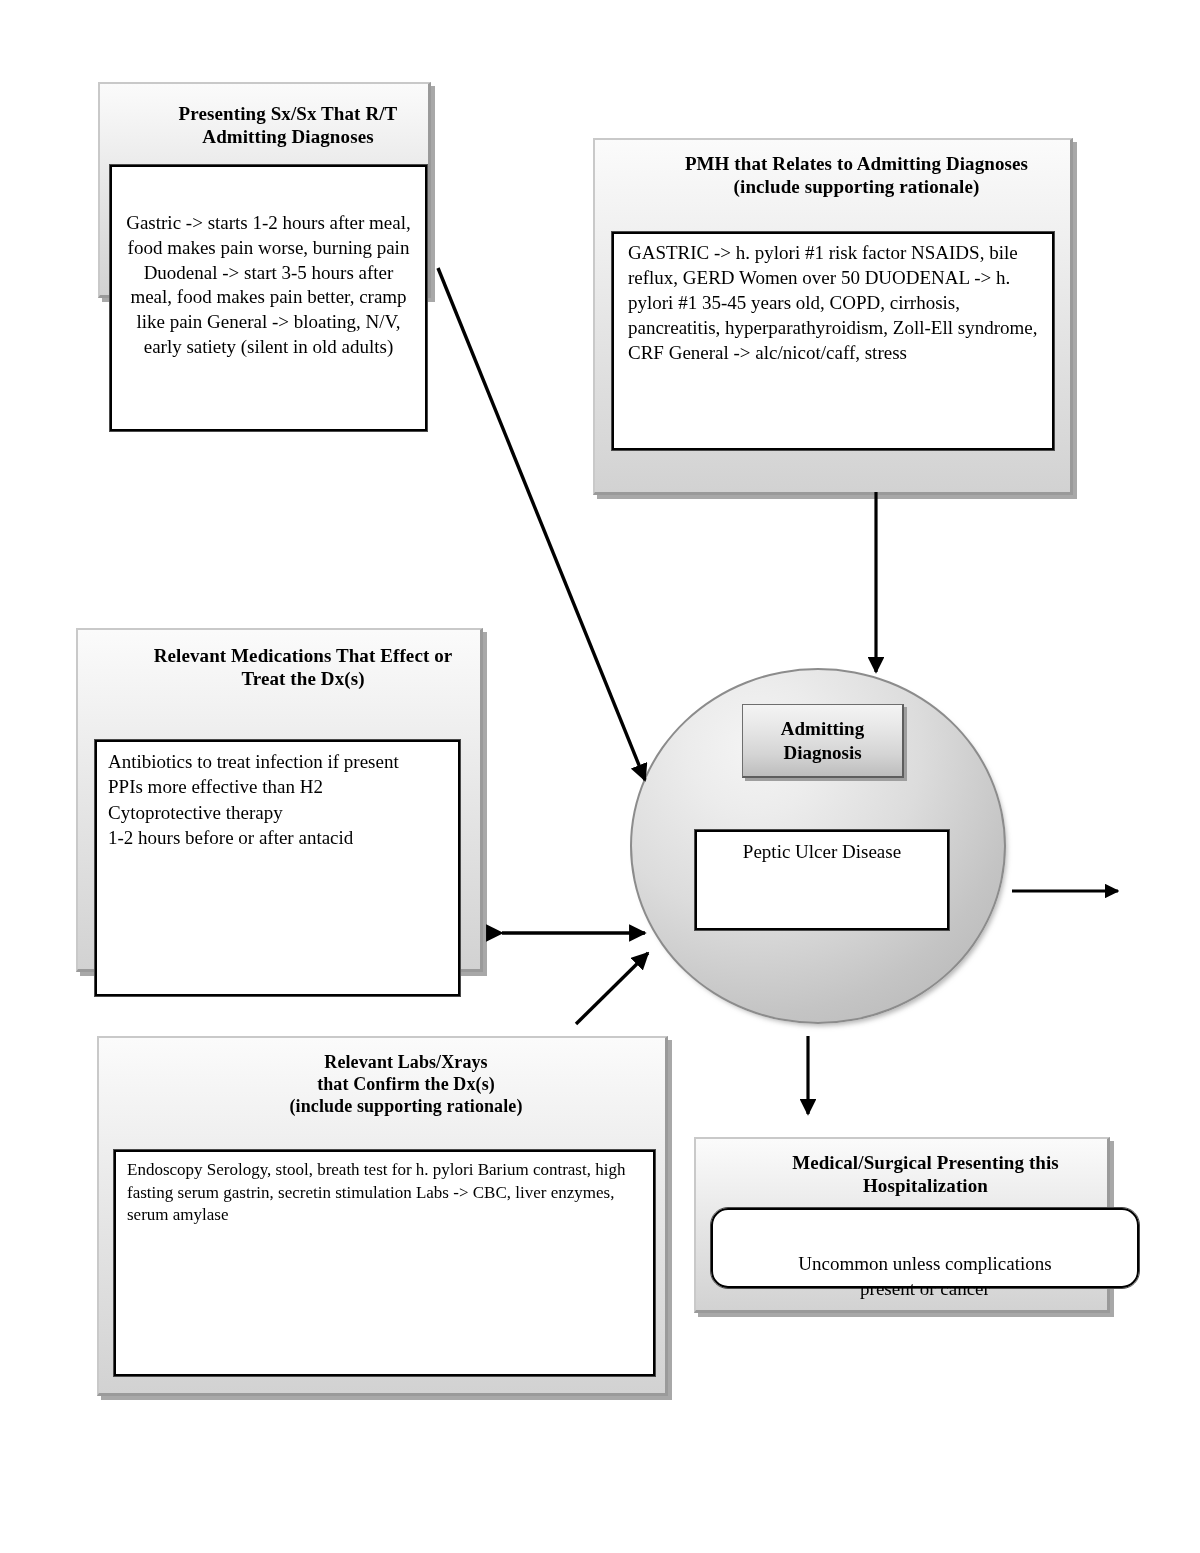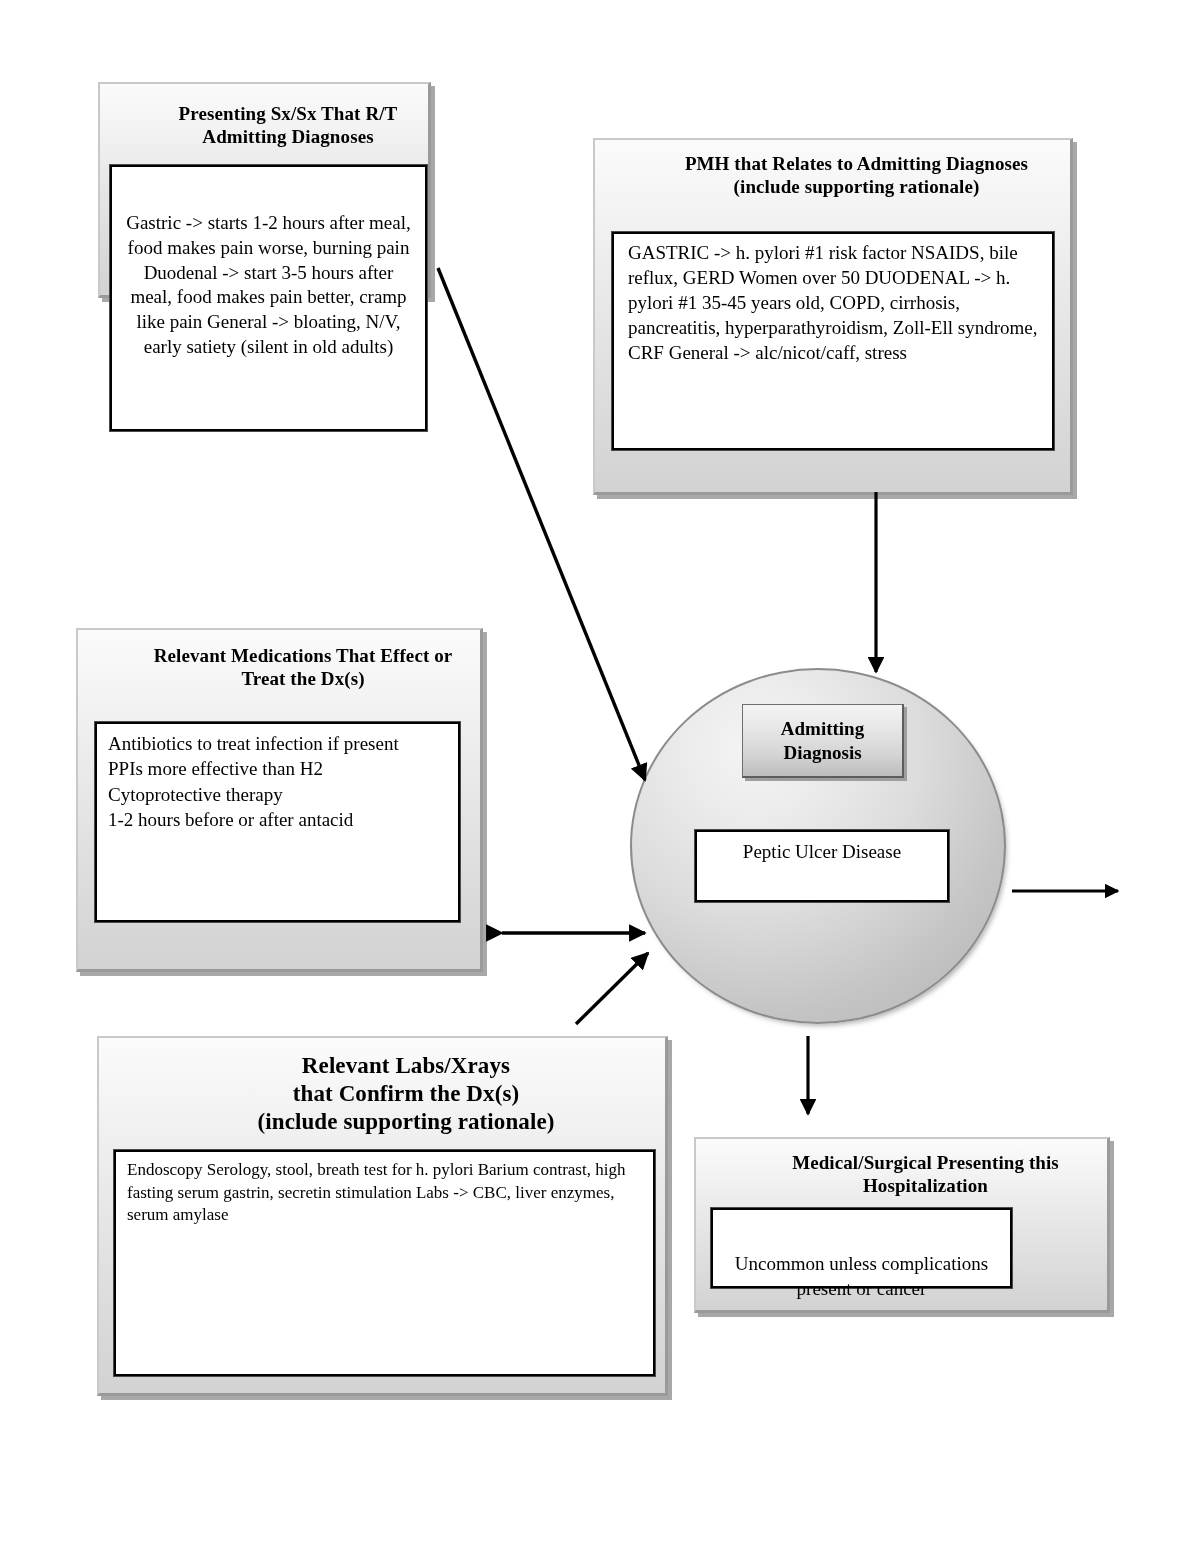--- a/index.html
+++ b/index.html
@@ -93,21 +93,21 @@
     font-weight: bold;
     font-size: 19px;
     line-height: 1.22;
     white-space: pre-line;
   }
   #pud-box {
     position: absolute;
     left: 695px;
     top: 830px;
     width: 254px;
-    height: 72px;
+    height: 100px;
     box-sizing: border-box;
     background: #ffffff;
     border: 2px solid #000000;
     outline: 1px solid #4a4a4a;
     padding-top: 9px;
     text-align: center;
     font-size: 19px;
   }
 
   
@@ -142,44 +142,44 @@
 Women over 50
 DUODENAL -&gt; h. pylori #1
 35-45 years old, COPD, cirrhosis, pancreatitis, hyperparathyroidism, Zoll-Ell syndrome, CRF
 General -&gt; alc/nicot/caff,  stress</div>
   </div>
 
   <div class="panel" style="left:76px; top:628px; width:407px; height:344px;">
     <div class="panel-title" style="top:14px; font-size:19px; padding:0 12px; white-space:pre-line;">Relevant Medications That Effect or
 Treat the Dx(s)</div>
   </div>
-  <div class="inner" style="left:95px; top:722px; width:365px; height:200px;text-decoration:underline;">
+  <div class="inner" style="left:95px; top:740px; width:365px; height:256px;text-decoration:underline;">
     <div class="inner-text left-text" style="font-size:19px; line-height:1.335; white-space:pre-line; padding:7px 10px 0 11px;">Antibiotics to treat infection if present
 PPIs more effective than H2
 Cytoprotective therapy
         1-2 hours before or after antacid</div>
   </div>
 
   <div class="panel" style="left:97px; top:1036px; width:571px; height:360px;">
-    <div class="panel-title" style="top:14px; font-size:23px; padding:0 12px; white-space:pre-line;">Relevant Labs/Xrays
+    <div class="panel-title" style="top:14px; font-size:18px; padding:0 12px; white-space:pre-line;">Relevant Labs/Xrays
 that Confirm the Dx(s)
 (include supporting rationale)</div>
   </div>
   <div class="inner" style="left:114px; top:1150px; width:541px; height:226px;">
     <div class="inner-text left-text" style="font-size:17px; line-height:1.335; white-space:normal; padding:7px 12px 0 11px;">Endoscopy
 Serology, stool, breath test for h. pylori
 Barium contrast, high fasting serum gastrin, secretin stimulation
 Labs -&gt; CBC, liver enzymes, serum amylase</div>
   </div>
 
   <div class="panel" style="left:694px; top:1137px; width:416px; height:176px;">
     <div class="panel-title" style="top:12px; font-size:19px; padding:0 12px; white-space:pre-line;">Medical/Surgical Presenting this
 Hospitalization</div>
   </div>
-  <div class="inner" style="left:711px; top:1208px; width:301px; height:80px;">
+  <div class="inner" style="left:711px; top:1208px; width:428px; height:80px;border-radius:17px;">
     <div class="inner-text center-text" style="font-size:19px; line-height:1.30; white-space:pre-line; padding:6px 10px 0 10px;">Uncommon unless complications
 present or cancer</div>
   </div>
 
   <div id="dx-circle"></div>
   <div id="admitting-dx-box">Admitting
 Diagnosis</div>
   <div id="pud-box">
     <span>Peptic Ulcer Disease</span>
   </div>

